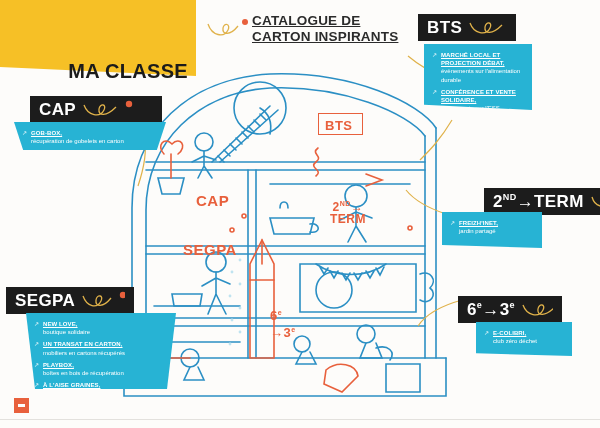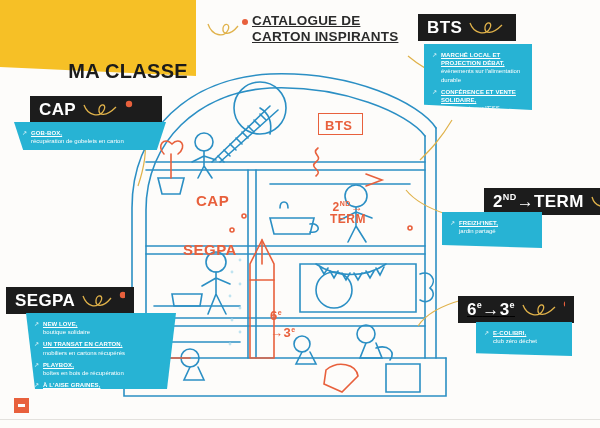--- a/index.html
+++ b/index.html
@@ -300,21 +300,21 @@
   <div class="panel trap-right" style="left:442px;top:212px;width:100px;height:36px;">
     <ul>
       <li>
         <span class="arr">↗</span>
         <b>FREIZH'INET,</b>
         <i>jardin partagé</i>
       </li>
     </ul>
   </div>
 
-  <div class="chip" style="left:458px;top:296px;width:116px;text-decoration:underline;">
+  <div class="chip" style="left:458px;top:296px;width:104px;">
     <span class="lbl"><span>6</span><sup>e</sup><span>→</span><span>3</span><sup>e</sup></span>
     <svg class="squig" width="56" height="20">
       <path d="M2 5 C6 16 18 18 22 10 C25 4 18 3 17 9 C16 16 24 17 34 7" stroke="#e0b24a" stroke-width="1.3" fill="none"></path>
       <circle cx="46" cy="4" r="3.2" fill="#e8603c"></circle>
     </svg>
   </div>
   <div class="panel trap-right" style="left:476px;top:322px;width:96px;height:34px;">
     <ul>
       <li>
         <span class="arr">↗</span>

